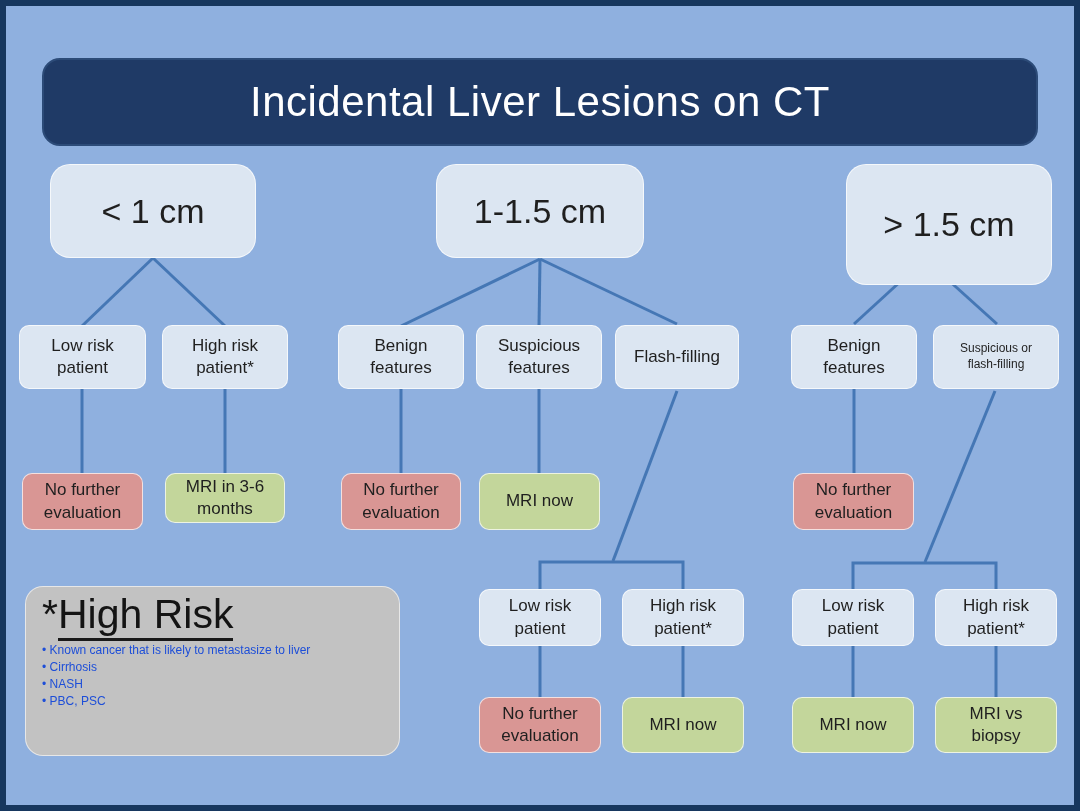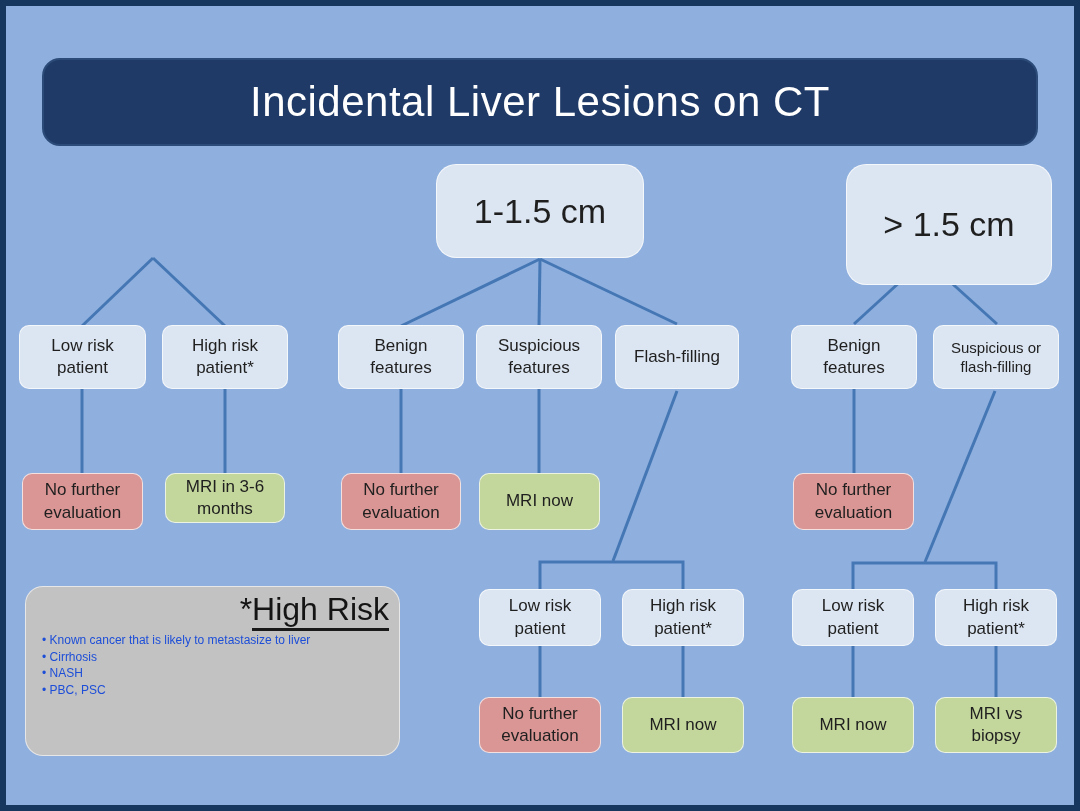--- a/index.html
+++ b/index.html
@@ -23,28 +23,28 @@
   svg.wires path{stroke:var(--line);stroke-width:3;fill:none;}
   .box{
     position:absolute;display:flex;align-items:center;justify-content:center;
     text-align:center;white-space:pre-line;color:var(--text);
     background:var(--node);border:1px solid rgba(255,255,255,0.7);
     border-radius:10px;font-size:17px;line-height:1.3;
   }
   .big{border-radius:20px;font-size:34px;}
   .stop{background:var(--stop);}
   .go{background:var(--go);}
-  .small-text{font-size:15px;text-align:center;}
+  .small-text{font-size:12px;text-align:center;}
   .note-box{
     position:absolute;left:19px;top:580px;width:375px;height:170px;
     background:var(--note);border:1px solid rgba(255,255,255,0.6);
     border-radius:18px;color:#141414;padding:4px 10px 0 16px;
   }
   .note-title{
-    text-align:right;font-size:32px;line-height:1.15;margin-bottom:4px;
+    text-align:left;font-size:41px;line-height:1.15;margin-bottom:4px;
   }
   .note-title .ul{border-bottom:3px solid #1a1a1a;padding-bottom:1px;}
   .note-box ul{list-style:none;font-size:12px;line-height:1.4;color:#1d4ed8;}
   .note-box li::before{content:"• ";}
 </style>
 </head>
 <body>
 
 <div class="canvas">
 
@@ -69,20 +69,21 @@
     <path d="M919,253 L991,318"></path>
     <path d="M848,383 L848,468"></path>
     <path d="M989,385 L919,556"></path>
     <path d="M847,584 L847,557 L990,557 L990,584"></path>
     <path d="M847,640 L847,693"></path>
     <path d="M990,640 L990,693"></path>
   </svg>
 
   <div class="title-bar">Incidental Liver Lesions on CT</div>
 
+  <div class="box big" style="left:44px;top:158px;width:206px;height:94px">&lt; 1 cm</div>
   <div class="box big" style="left:430px;top:158px;width:208px;height:94px">1-1.5 cm</div>
   <div class="box big" style="left:840px;top:158px;width:206px;height:121px">&gt; 1.5 cm</div>
 
   <div class="box" style="left:13px;top:319px;width:127px;height:64px">Low risk
 patient</div>
   <div class="box" style="left:156px;top:319px;width:126px;height:64px">High risk
 patient*</div>
   <div class="box" style="left:332px;top:319px;width:126px;height:64px">Benign
 features</div>
   <div class="box" style="left:470px;top:319px;width:126px;height:64px">Suspicious

